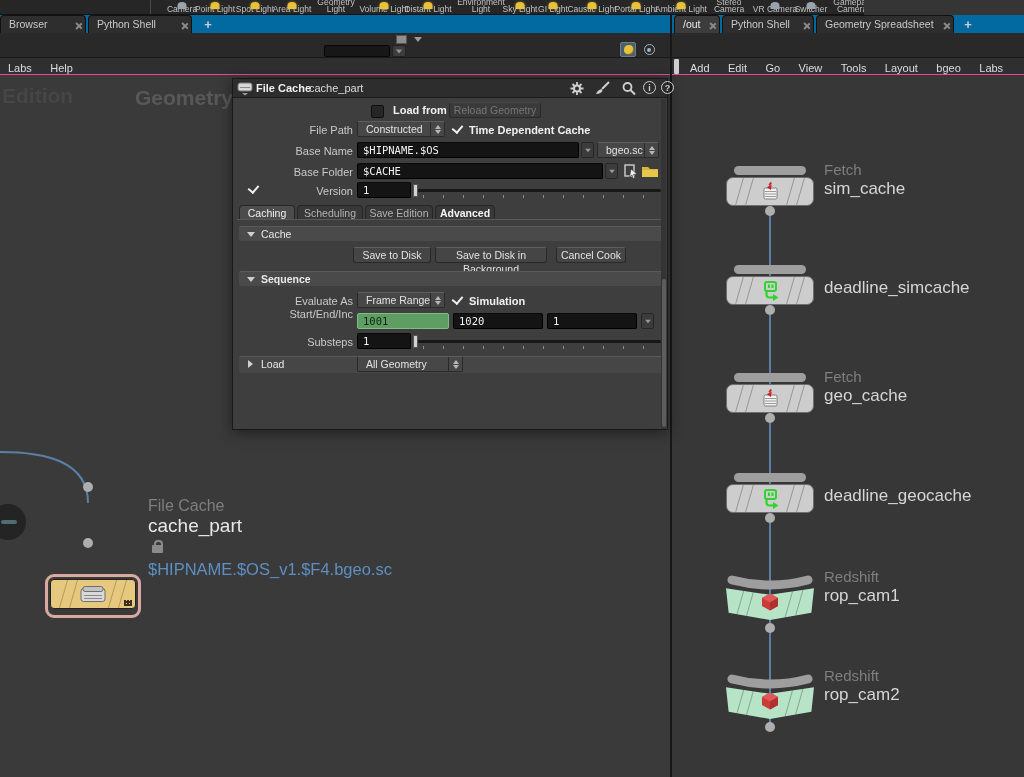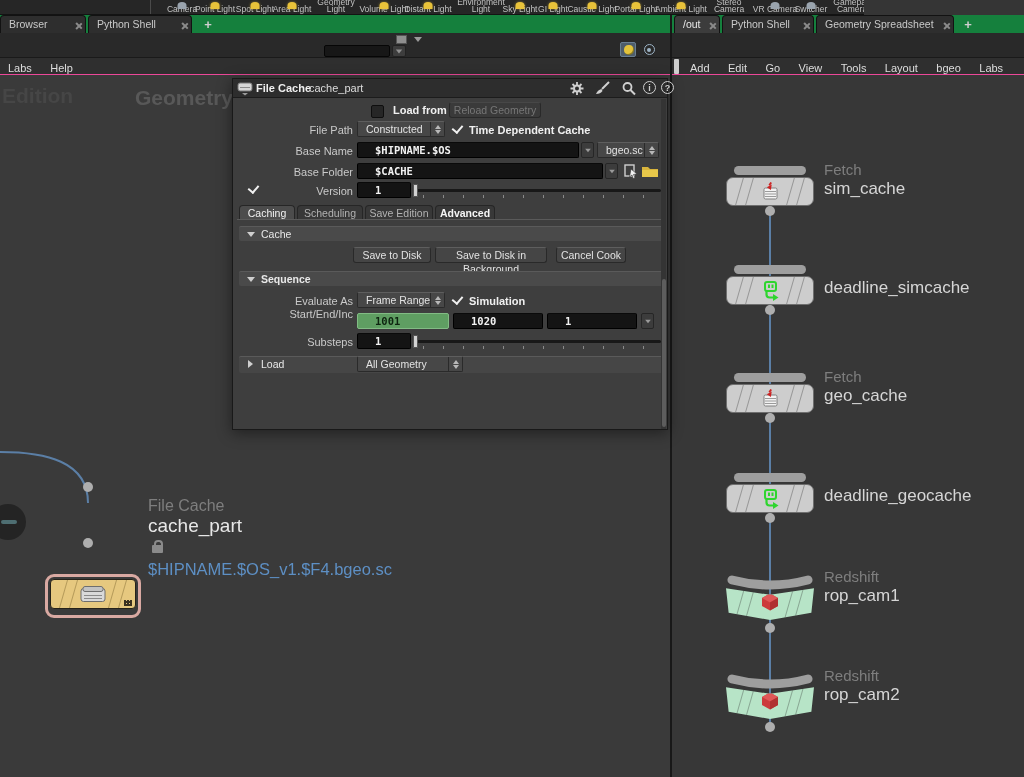--- a/index.html
+++ b/index.html
@@ -11,21 +11,21 @@
   
   #shelf { position:absolute; left:0; top:0; width:864px; height:15px; background:#262626; border-bottom:1px solid #131313; overflow:hidden; }
   .shelf-tool { position:absolute; bottom:1px; transform:translateX(-50%); width:58px; text-align:center;
     font-size:8.5px; line-height:7px; color:#c2c2c2; }
   .shelf-ico { position:absolute; top:-4px; left:50%; transform:translateX(-50%); width:9px; height:7px; border-radius:50% 50% 0 0; }
   .ico-light { background:#e8c23a; box-shadow:0 0 3px #e8c23a88; }
   .ico-cam { background:#9aa4ae; }
   .shelf-div { position:absolute; left:150px; top:0; width:1px; height:15px; background:#4a4a4a; }
 
   
-  .tabbar { position:absolute; top:15px; height:18px; background:#15803d;text-decoration:underline; }
+  .tabbar { position:absolute; top:15px; height:18px; background:#0369a1;text-decoration:underline; }
   .tab { position:absolute; top:0; height:18px; background:#2e2e2e; border-radius:4px 4px 0 0; border:1px solid #121212; border-bottom:none;
     color:#c9c9c9; font-size:10.5px; line-height:17px; padding:0 16px 0 8px; white-space:nowrap; }
   .tab.active { background:#3c3c3c; color:#e8e8e8; }
   .close-icon { position:absolute; right:4px; top:6px; width:6px; height:6px; }
   .close-icon::before, .close-icon::after { content:""; position:absolute; left:2.5px; top:-0.5px; width:1.5px; height:8px; background:#8b8b8b; }
   .close-icon::before { transform:rotate(45deg); } .close-icon::after { transform:rotate(-45deg); }
   .newtab { position:absolute; top:2px; width:16px; height:15px; color:#cfcfcf; font-size:13px; font-weight:bold; text-align:center; line-height:15px; }
 
   
   .subbar { position:absolute; top:33px; height:25px; background:#292929; border-bottom:1px solid #1a1a1a; }
@@ -64,21 +64,21 @@
   
   #param { position:absolute; left:232px; top:78px; width:436px; height:352px; background:#3e3e3e; border:1px solid #191919; box-shadow:0 3px 14px rgba(0,0,0,.45); }
   #param-header { position:absolute; left:0; top:0; width:100%; height:19px; background:#2d2d2d; border-bottom:1px solid #1c1c1c; }
   .ph-type { position:absolute; left:23px; top:3px; font-size:11px; font-weight:bold; color:#efefef; }
   .ph-name { position:absolute; left:76px; top:3px; font-size:11px; color:#dcdcdc; }
   .ph-ico { position:absolute; top:2px; width:16px; height:15px; }
 
   .plabel { position:absolute; font-size:11px; color:#c9c9c9; text-align:right; width:116px; left:4px; }
   .pbold { position:absolute; font-size:11px; font-weight:bold; color:#f0f0f0; white-space:nowrap; }
   .pfield { position:absolute; height:16px; background:#141414; border:1px solid #000; border-top-color:#0a0a0a; border-radius:2px;
-    font-family:"DejaVu Sans Mono", monospace; font-weight:bold; font-size:10.5px; color:#f2f2f2; line-height:14px; padding-left:17px; }
+    font-family:"DejaVu Sans Mono", monospace; font-weight:normal; font-size:10.5px; color:#f2f2f2; line-height:14px; padding-left:5px; }
   .pfield.green { background:#5f9e62; border-color:#82bb84; color:#0e2410; }
   .pbtn { position:absolute; height:16px; background:#454545; border:1px solid #292929; border-top-color:#5e5e5e; border-radius:3px;
     font-size:10.5px; color:#e2e2e2; text-align:center; }
   .pbtn.disabled { color:#767676; background:#3a3a3a; border-top-color:#474747; }
   .pdrop { position:absolute; height:16px; background:#474747; border:1px solid #2a2a2a; border-top-color:#5e5e5e; border-radius:2px;
     font-size:10.5px; color:#e3e3e3; line-height:14px; padding-left:8px; }
   .stepper { position:absolute; right:0; top:0; width:14px; height:14px; border-left:1px solid #2a2a2a; display:flex; flex-direction:column; align-items:center; justify-content:center; gap:1px; }
   .st-up { width:0;height:0;border-left:3px solid transparent;border-right:3px solid transparent;border-bottom:4px solid #b8b8b8; }
   .st-dn { width:0;height:0;border-left:3px solid transparent;border-right:3px solid transparent;border-top:4px solid #b8b8b8; }
   .arrow-btn { position:absolute; width:13px; height:16px; background:#3c3c3c; border:1px solid #262626; border-radius:2px; display:flex; align-items:center; justify-content:center; }

